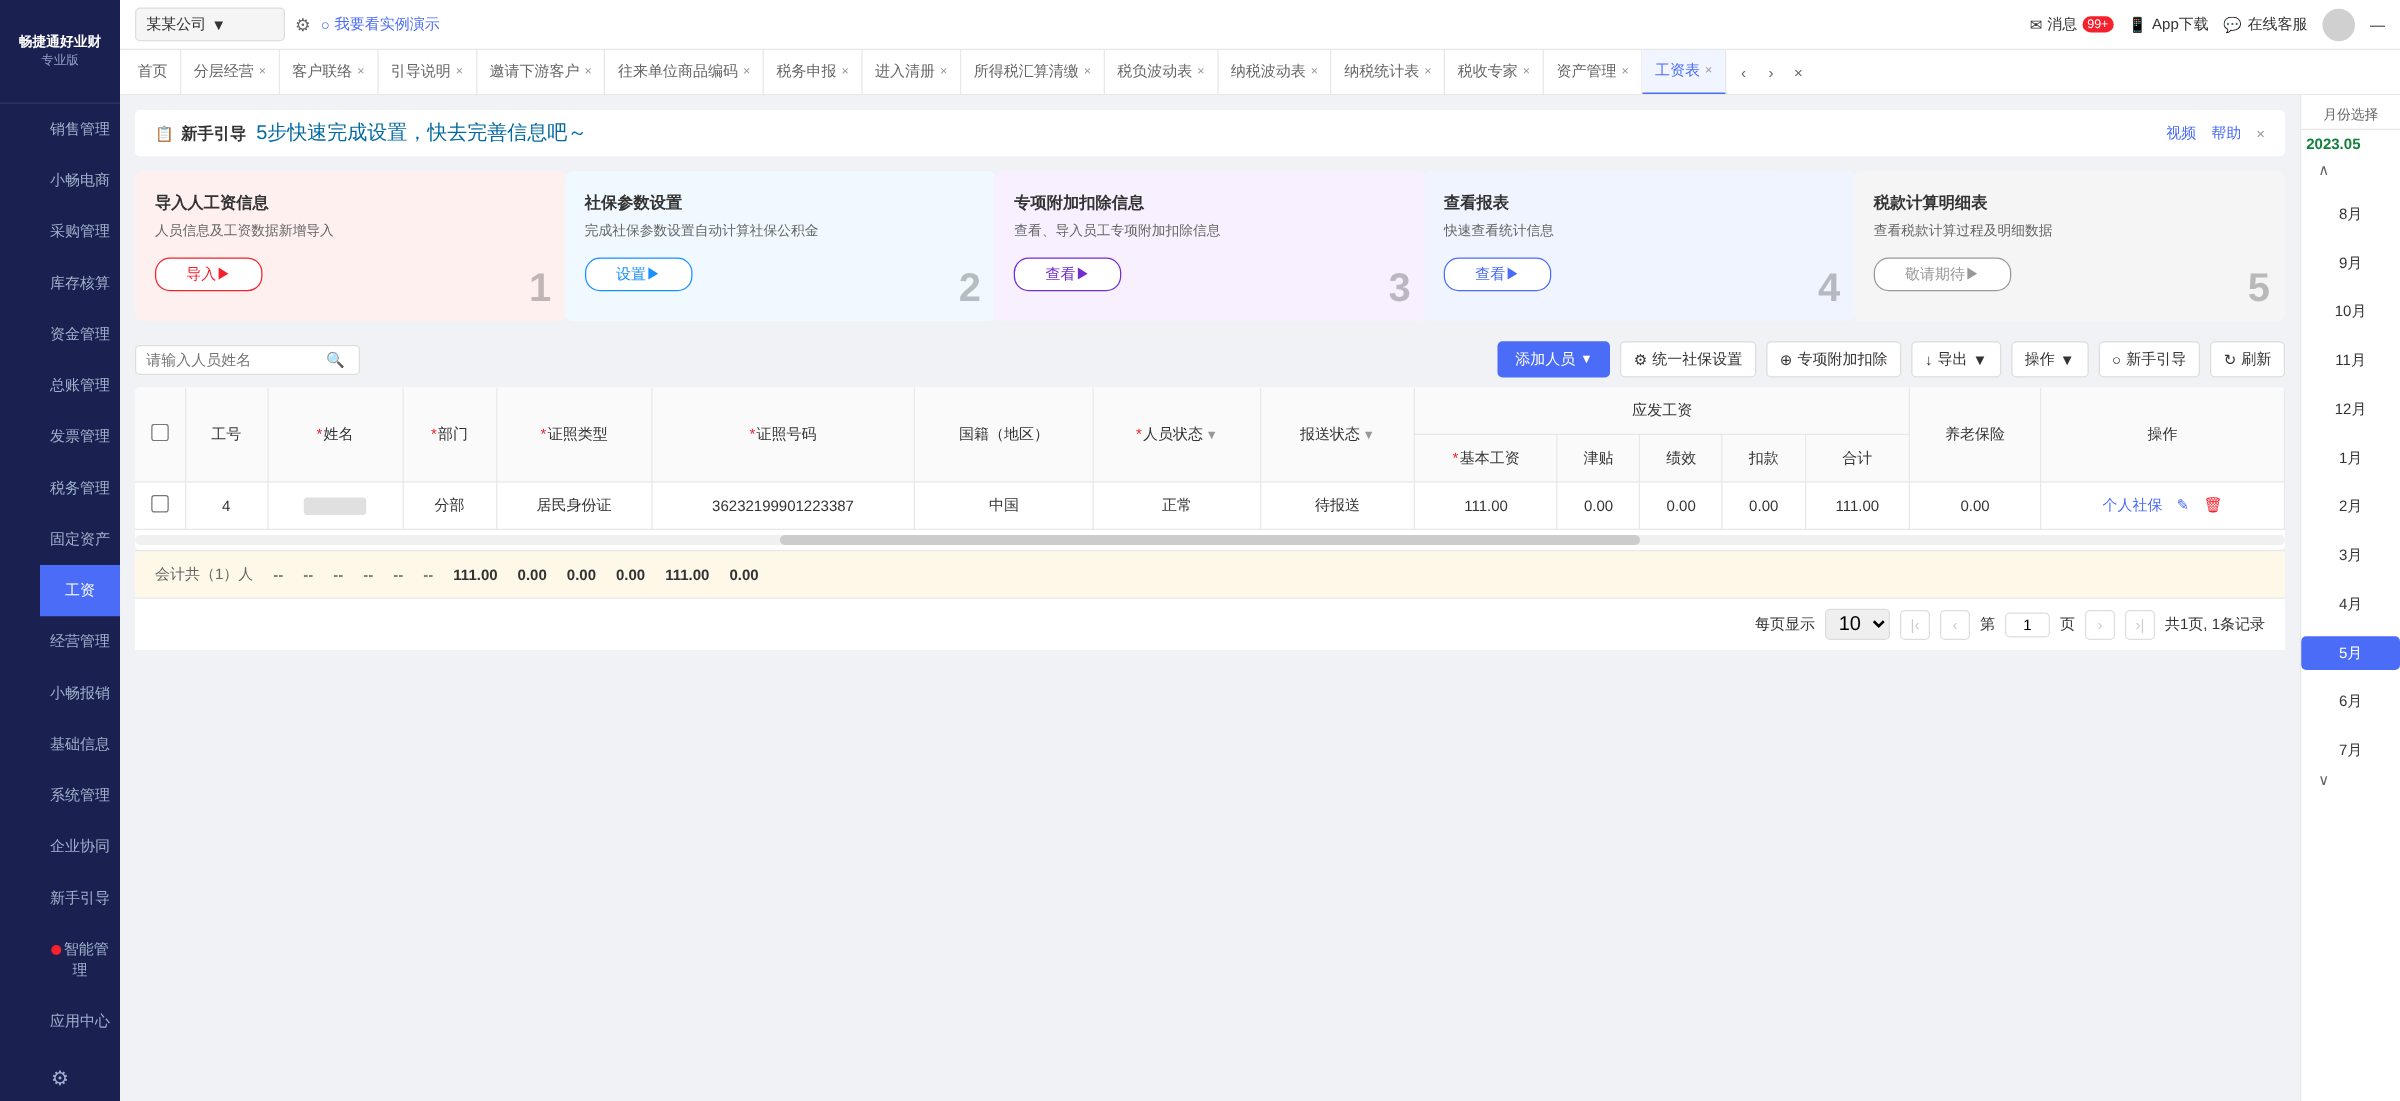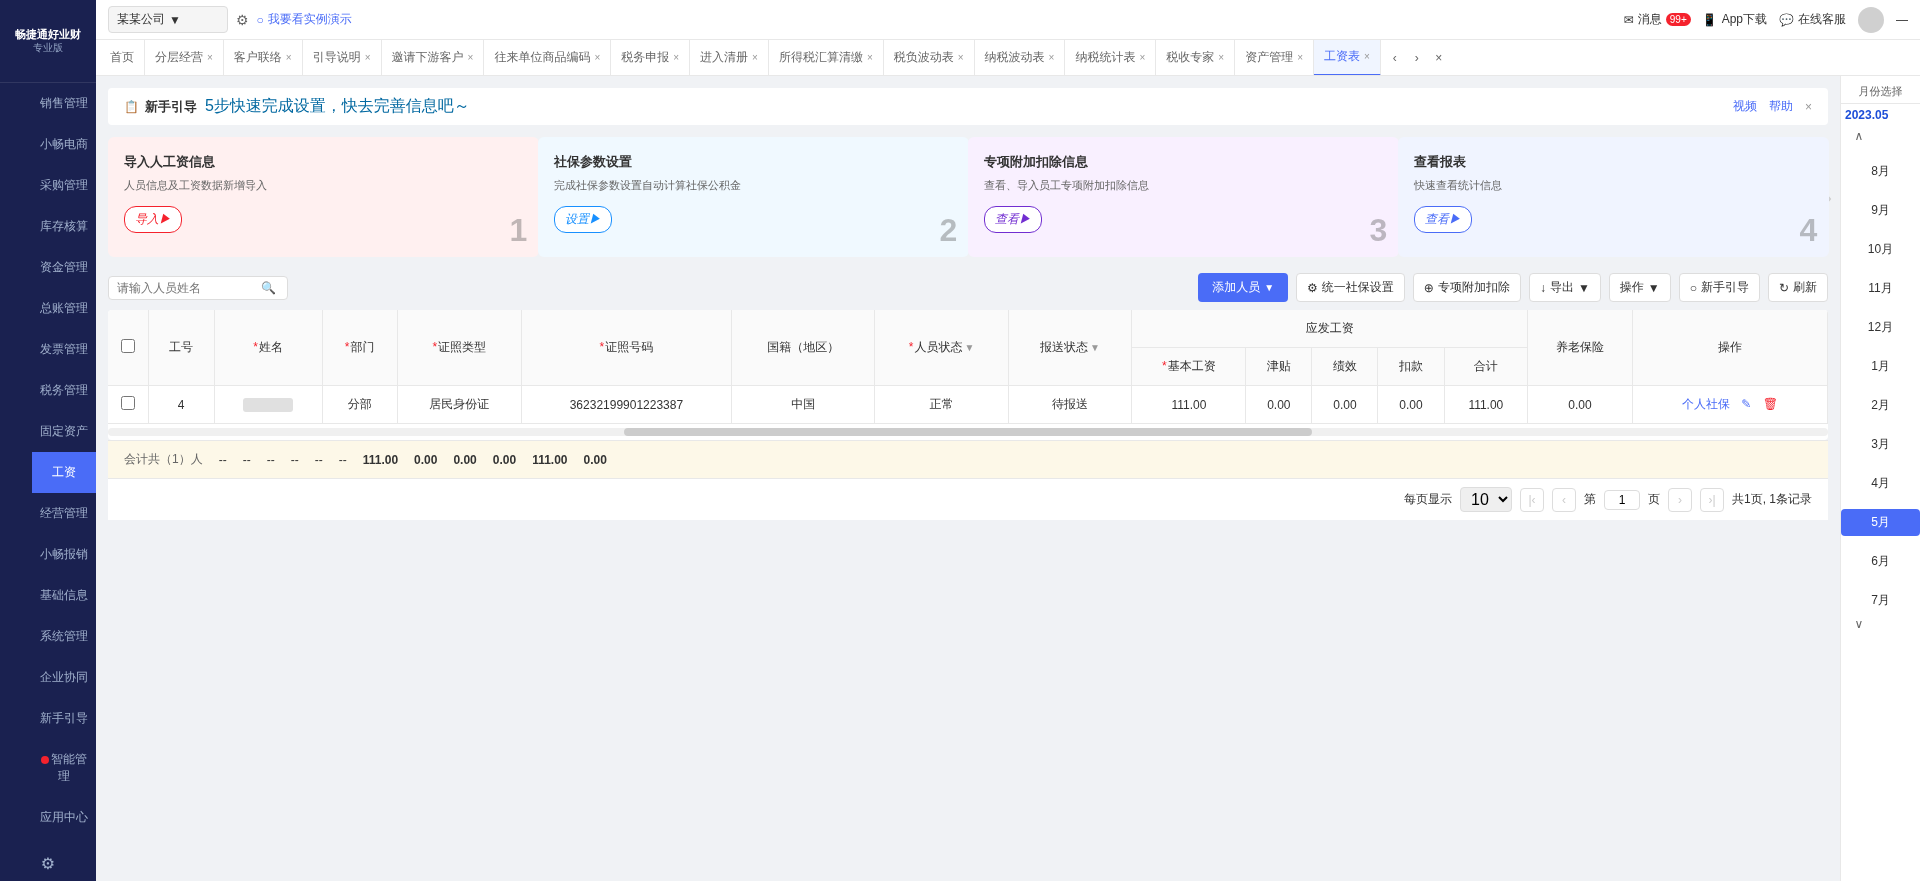--- a/index.html
+++ b/index.html
@@ -58,21 +58,21 @@
     .guide-steps { display: flex; gap: 0; margin-bottom: 16px; align-items: center; }
     .guide-step { flex: 1; padding: 16px; border-radius: 6px; position: relative; min-height: 120px; }
     .guide-step-1 { background: #fff0f0; }
     .guide-step-2 { background: #f0f9ff; }
     .guide-step-3 { background: #f9f0ff; }
     .guide-step-4 { background: #f0f4ff; }
     .guide-step-5 { background: #f5f5f5; }
     .step-number { font-size: 32px; font-weight: bold; opacity: 0.3; position: absolute; bottom: 8px; right: 12px; }
     .step-title { font-size: 13px; font-weight: bold; color: #333; margin-bottom: 6px; }
     .step-desc { font-size: 11px; color: #666; line-height: 1.5; margin-bottom: 12px; }
-    .step-btn { display: inline-block; border-radius: 12px; padding: 4px 10px; font-size: 12px; cursor: pointer; font-style: italic; }
+    .step-btn { display: inline-block; border-radius: 12px; padding: 4px 24px; font-size: 12px; cursor: pointer; }
     .step-btn-red { background: #fff; border: 1px solid #f5222d; color: #f5222d; }
     .step-btn-blue { background: #fff; border: 1px solid #1890ff; color: #1890ff; }
     .step-btn-purple { background: #fff; border: 1px solid #722ed1; color: #722ed1; }
     .step-btn-indigo { background: #fff; border: 1px solid #4a6cf7; color: #4a6cf7; }
     .step-btn-gray { background: #fff; border: 1px solid #999; color: #999; }
     .step-arrow { color: #ccc; font-size: 20px; margin: 0 -4px; flex-shrink: 0; }
     
     
     .toolbar { display: flex; align-items: center; gap: 8px; margin-bottom: 8px; }
     .search-input { display: flex; align-items: center; gap: 4px; background: #fff; border: 1px solid #ddd; border-radius: 4px; padding: 4px 8px; min-width: 180px; }
@@ -106,21 +106,21 @@
     .page-btn.disabled { color: #ccc; cursor: not-allowed; }
     .page-num-input { width: 36px; border: 1px solid #ddd; border-radius: 4px; padding: 2px 4px; text-align: center; font-size: 12px; }
     
     
     .scroll-bar { height: 8px; background: #f0f0f0; border-radius: 4px; margin: 4px 0; }
     .scroll-thumb { height: 8px; background: #ccc; border-radius: 4px; width: 40%; margin: 0 30%; cursor: pointer; }
 
     
     .month-panel { width: 80px; background: #fff; border-left: 1px solid #e8e8e8; display: flex; flex-direction: column; align-items: flex-start; padding: 4px 0; flex-shrink: 0; }
     .month-panel-header { font-size: 11px; color: #666; padding: 4px; text-align: center; border-bottom: 1px solid #e8e8e8; width: 100%; }
-    .month-panel-year { font-size: 12px; font-weight: bold; color: #1d4ed8; padding: 4px; text-align: center; }
+    .month-panel-year { font-size: 12px; font-weight: bold; color: #15803d; padding: 4px; text-align: center; }
     .month-panel-nav { width: 20px; height: 20px; display: flex; align-items: center; justify-content: center; cursor: pointer; color: #666; font-size: 12px; }
     .month-item { padding: 5px 16px; font-size: 12px; color: #333; cursor: pointer; width: 100%; text-align: center; margin-top: 12px; }
     .month-item.active { background: #4a6cf7; color: #ffffff; border-radius: 4px; }
     .month-nav-row { display: flex; align-items: center; justify-content: space-between; width: 100%; padding: 0 8px; }
 
     .masking-box { display: inline-block; background: #e0e0e0; border-radius: 3px; min-width: 50px; height: 14px; vertical-align: middle; }
   </style>
 </head>
 <body>
 
@@ -292,20 +292,26 @@
             <div class="step-number">3</div>
           </div>
           <div class="step-arrow">›</div>
           <div class="guide-step guide-step-4">
             <div class="step-title">查看报表</div>
             <div class="step-desc">快速查看统计信息</div>
             <span class="step-btn step-btn-indigo">查看▶</span>
             <div class="step-number">4</div>
           </div>
           <div class="step-arrow">›</div>
+          <div class="guide-step guide-step-5">
+            <div class="step-title">税款计算明细表</div>
+            <div class="step-desc">查看税款计算过程及明细数据</div>
+            <span class="step-btn step-btn-gray">敬请期待▶</span>
+            <div class="step-number">5</div>
+          </div>
         </div>
 
         <div class="toolbar">
           <div class="search-input">
             <input type="text" placeholder="请输入人员姓名" style="">
             <span style="color:#999; cursor:pointer;">🔍</span>
           </div>
           <button class="add-btn">
             <span>添加人员</span>
             <span class="add-btn-arrow">▼</span>

